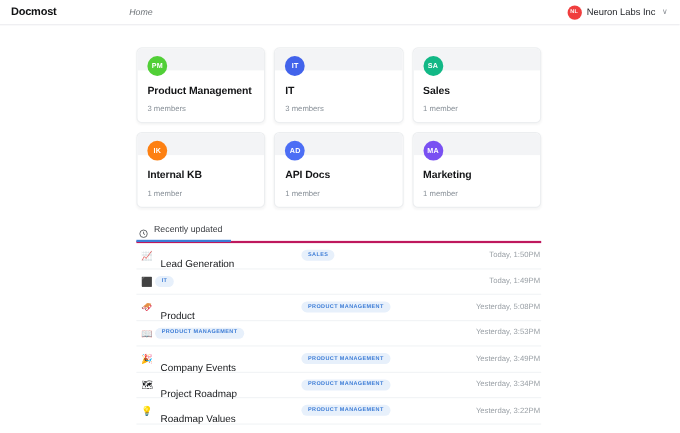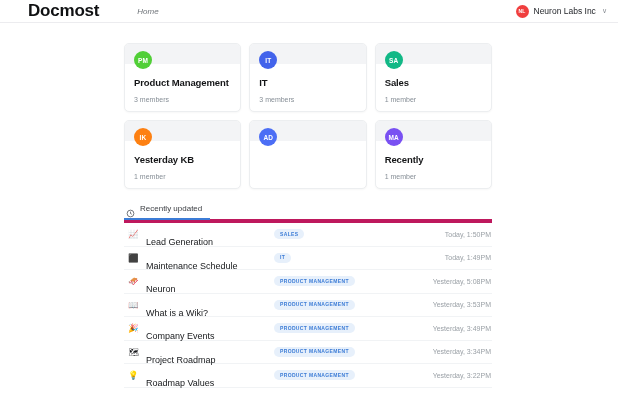--- a/index.html
+++ b/index.html
@@ -14,30 +14,30 @@
   
   .topbar {
     height: 23px;
     display: flex;
     align-items: center;
     border-bottom: 1px solid #ececef;
     background: #ffffff;
     padding: 0 11px 0 0;
   }
   .brand {
-    font-size: 17px;
+    font-size: 10px;
     font-weight: 700;
     letter-spacing: -0.2px;
     color: #101113;
-    margin-left: 28px;
+    margin-left: 10px;
   }
   .nav-home {
     font-size: 8px;
     color: #6f7479;
-    margin-left: 38px;
+    margin-left: 66px;
     font-style: italic;
   }
   .topbar-spacer { flex: 1; }
   .org {
     display: flex;
     align-items: center;
     gap: 5px;
   }
   .org-avatar {
     width: 13px; height: 13px;
@@ -120,21 +120,21 @@
   }
   .card-members {
     font-size: 7px;
     color: #868e96;
     margin-top: 8px;
   }
 
   
   .tabs {
     display: flex;
-    border-bottom: 4px solid #be185d;
+    border-bottom: 2px solid #be185d;
     margin-bottom: 0;
   }
   .tab {
     display: flex;
     align-items: center;
     gap: 5px;
     padding: 0 8px 5px 2px;
     border-bottom: 2px solid #3c7cd6;
     margin-bottom: -1px;
   }
@@ -239,35 +239,39 @@
           <div class="card-body">
             <div class="card-name">Sales</div>
             <div class="card-members">1 member</div>
           </div>
         </div>
         <div class="card">
           <div class="card-band">
             <div class="card-avatar" style="background: rgb(253, 128, 18);">IK</div>
           </div>
           <div class="card-body">
-            <div class="card-name">Yesterday KB</div>
+            <div class="card-name">Internal KB</div>
             <div class="card-members">1 member</div>
           </div>
         </div>
         <div class="card">
           <div class="card-band">
             <div class="card-avatar" style="background: rgb(76, 110, 245);">AD</div>
           </div>
+          <div class="card-body">
+            <div class="card-name">API Docs</div>
+            <div class="card-members">1 member</div>
+          </div>
         </div>
         <div class="card">
           <div class="card-band">
             <div class="card-avatar" style="background: rgb(121, 80, 242);">MA</div>
           </div>
           <div class="card-body">
-            <div class="card-name">Recently</div>
+            <div class="card-name">Marketing</div>
             <div class="card-members">1 member</div>
           </div>
         </div>
       </div>
 
     <div class="tabs">
       <div class="tab">
         <span class="tab-icon">
           <svg width="9" height="9" viewBox="0 0 24 24" fill="none" stroke="#4a4e54" stroke-width="2">
             <circle cx="12" cy="12" r="9"></circle>
@@ -282,37 +286,35 @@
         <div class="row">
           <div class="row-icon">📈</div>
           <div class="row-title">Lead Generation</div>
           <div class="row-badge-cell">
             <span class="badge">SALES</span>
           </div>
           <div class="row-time">Today, 1:50PM</div>
         </div>
         <div class="row">
           <div class="row-icon">⬛</div>
-          <div class="row-title">Maintenance Schedule</div>
           <div class="row-badge-cell">
             <span class="badge">IT</span>
           </div>
           <div class="row-time">Today, 1:49PM</div>
         </div>
         <div class="row">
           <div class="row-icon">🛷</div>
-          <div class="row-title">Neuron</div>
+          <div class="row-title">Product</div>
           <div class="row-badge-cell">
             <span class="badge">PRODUCT MANAGEMENT</span>
           </div>
           <div class="row-time">Yesterday, 5:08PM</div>
         </div>
         <div class="row">
           <div class="row-icon">📖</div>
-          <div class="row-title">What is a Wiki?</div>
           <div class="row-badge-cell">
             <span class="badge">PRODUCT MANAGEMENT</span>
           </div>
           <div class="row-time">Yesterday, 3:53PM</div>
         </div>
         <div class="row">
           <div class="row-icon">🎉</div>
           <div class="row-title">Company Events</div>
           <div class="row-badge-cell">
             <span class="badge">PRODUCT MANAGEMENT</span>

